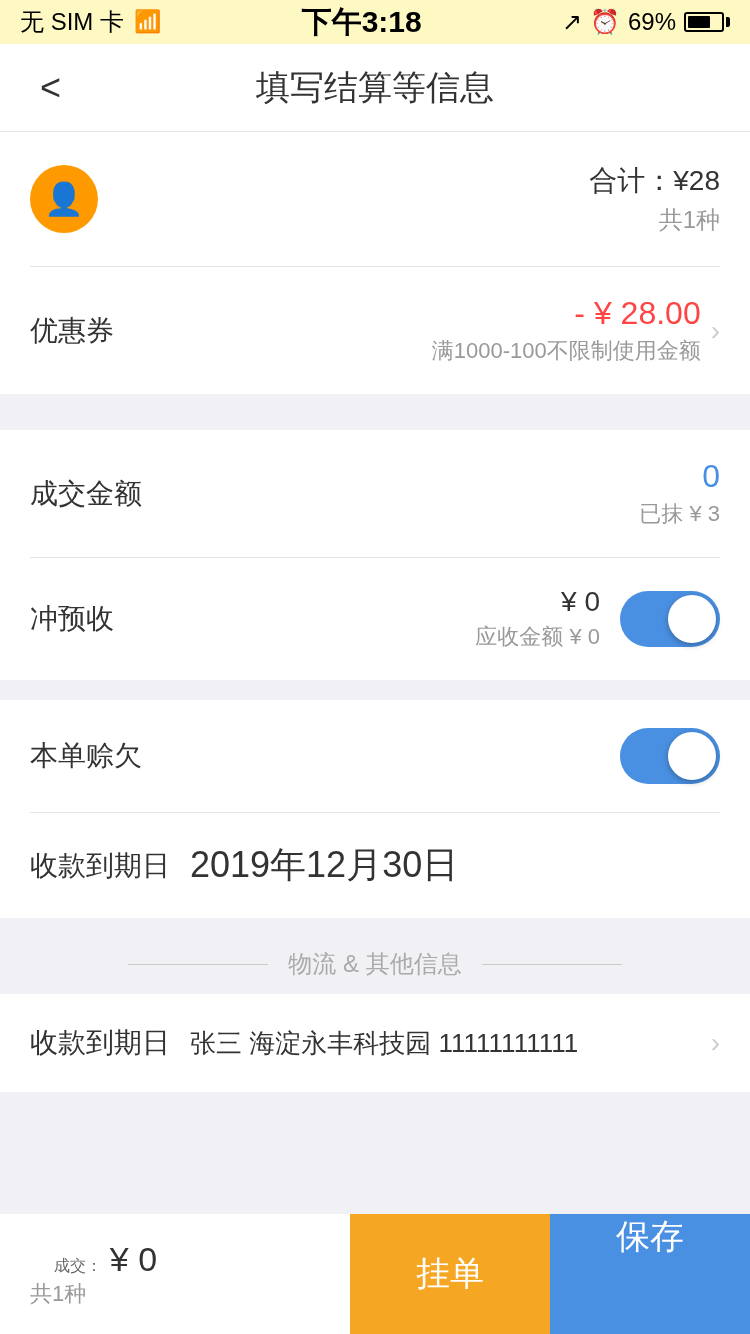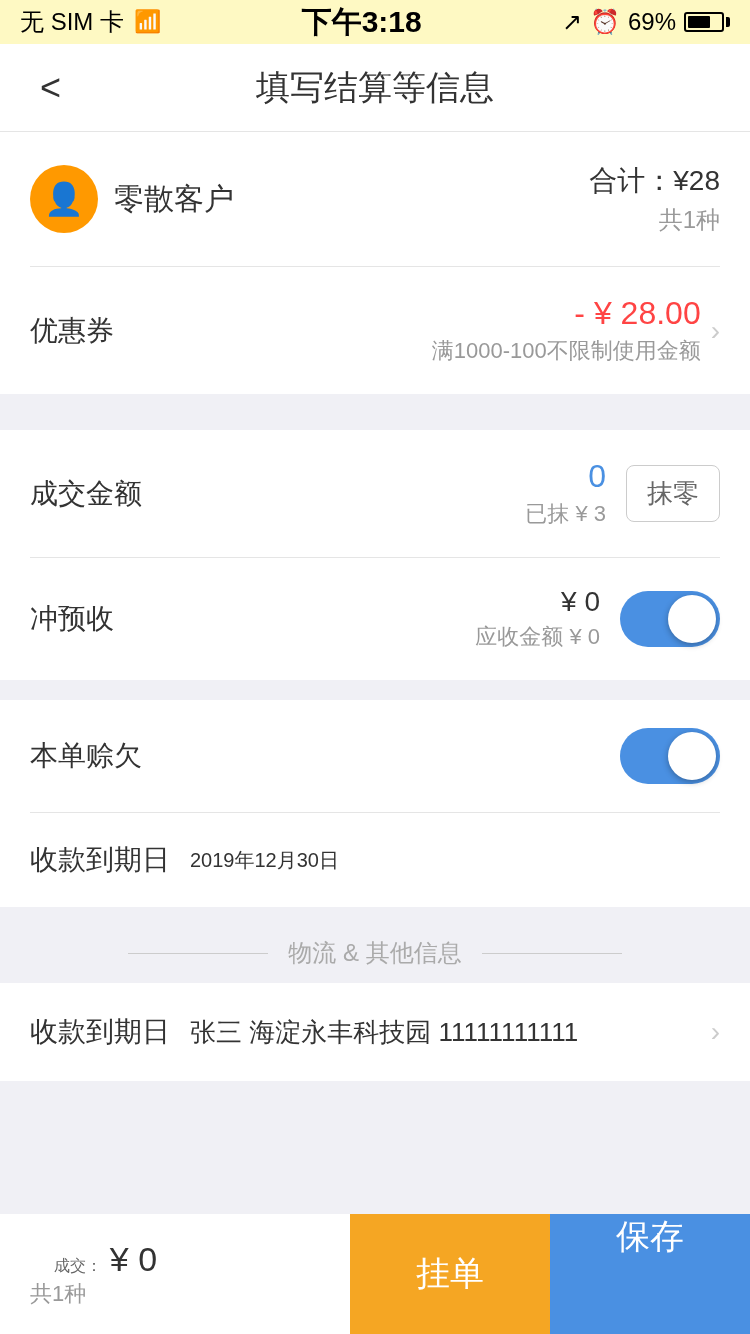--- a/index.html
+++ b/index.html
@@ -275,21 +275,21 @@
       padding: 28px 30px;
       display: flex;
       align-items: center;
       gap: 20px;
     }
     .duedate-label {
       font-size: 28px;
       color: #333;
     }
     .duedate-value {
-      font-size: 20px;
+      font-size: 36px;
       color: #333;
     }
 
     
     .logistics-sep {
       height: 60px;
       background: #f0f0f5;
       display: flex;
       align-items: center;
       justify-content: center;
@@ -410,21 +410,20 @@
 </div>
 
 <div class="content">
 
   <div class="card-section">
     <div class="customer-row">
       <div class="customer-left">
         <div class="customer-avatar">
           <span>👤</span>
         </div>
-        <span class="customer-name">零散客户</span>
       </div>
       <div class="customer-right">
         <div class="customer-total">合计：¥28</div>
         <div class="customer-count">共1种</div>
       </div>
     </div>
     <div class="divider"></div>
 
     <div class="coupon-row">
       <span class="coupon-label">优惠券</span>
@@ -441,21 +440,20 @@
   <div class="gray-sep"></div>
 
   <div class="card-section amount-section">
     <div class="amount-row">
       <span class="amount-label">成交金额</span>
       <div class="amount-right">
         <div class="amount-right-inner">
           <div class="amount-value">0</div>
           <div class="amount-rounded">已抹  ¥ 3</div>
         </div>
-        <button class="round-btn">抹零</button>
       </div>
     </div>
     <div class="divider"></div>
 
     <div class="precharge-row">
       <span class="precharge-label">冲预收</span>
       <div class="precharge-right">
         <div class="precharge-right-inner">
           <div class="precharge-value">¥ 0</div>
           <div class="precharge-sub">应收金额 ¥ 0</div>

